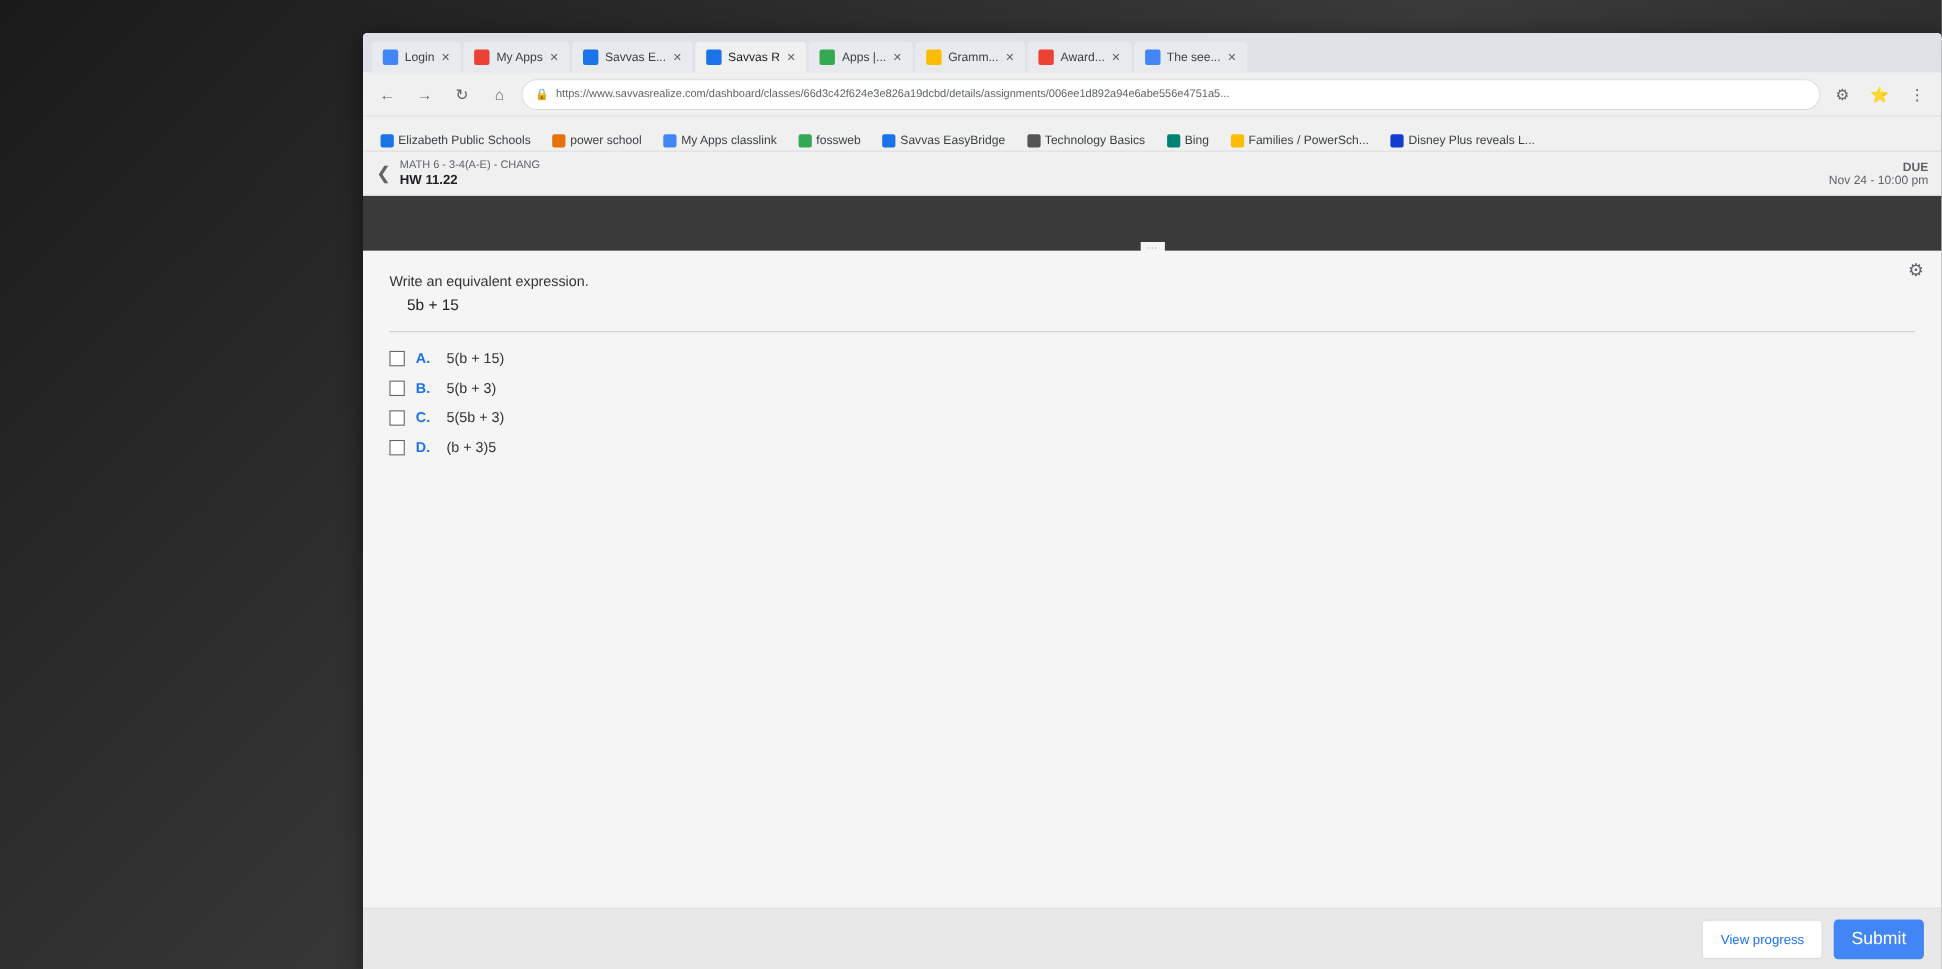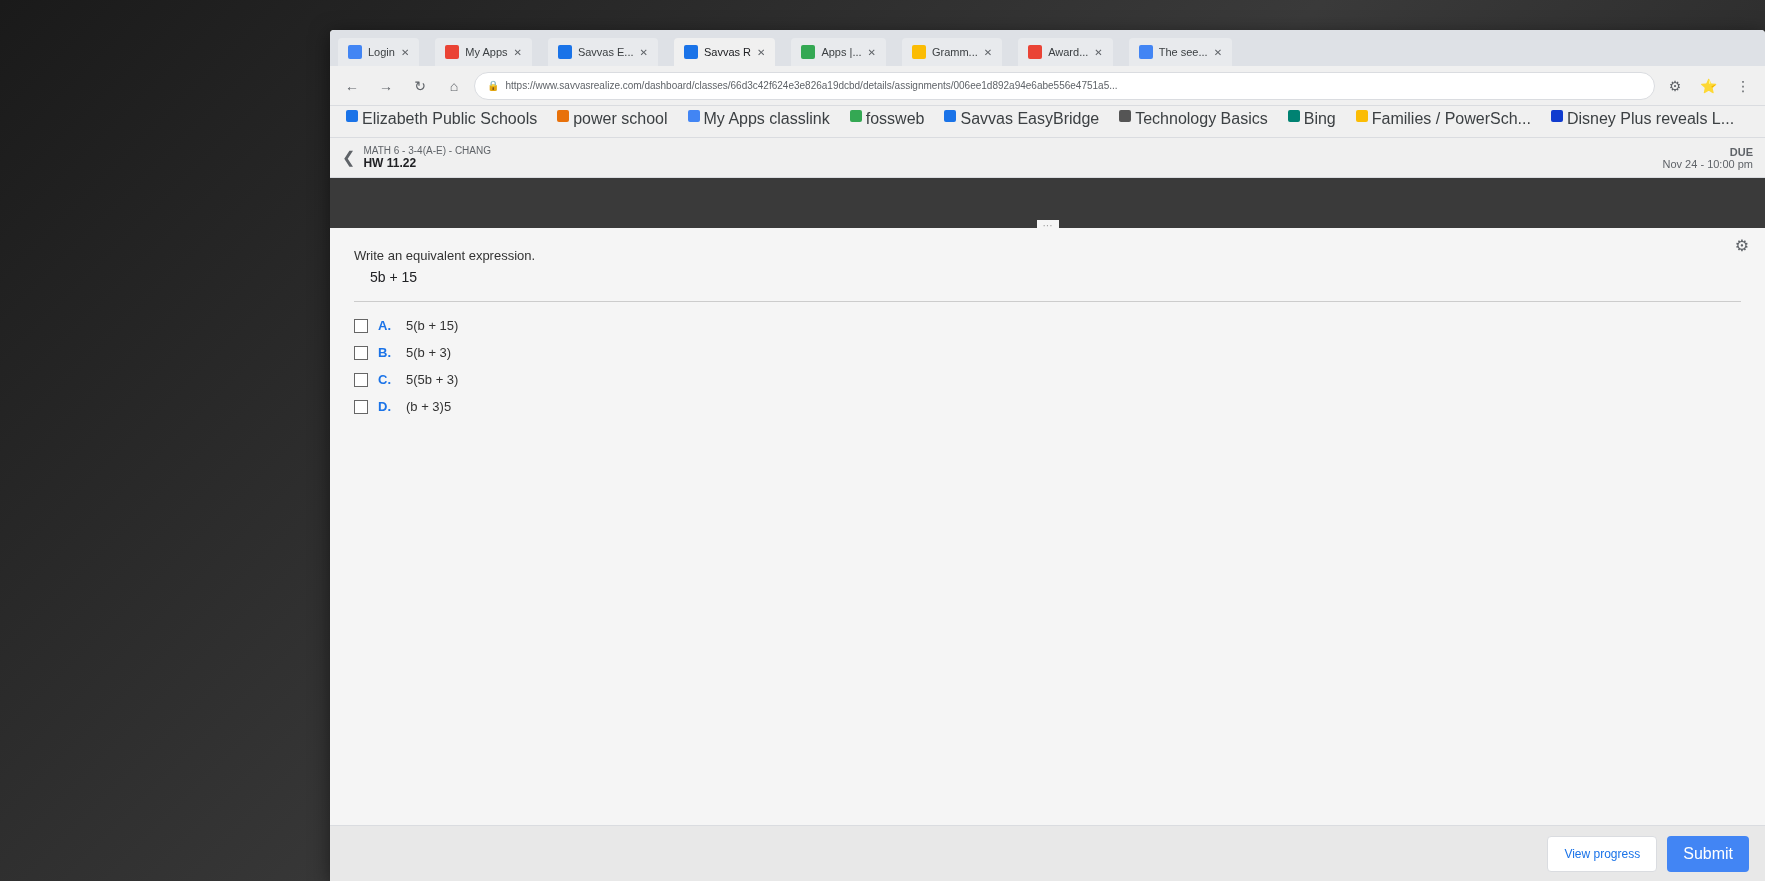--- a/index.html
+++ b/index.html
@@ -33,21 +33,21 @@
       flex-direction: column;
     }
 
     
     .tab-bar {
       background: #dee1e6;
       height: 36px;
       display: flex;
       align-items: flex-end;
       padding: 0 8px;
-      gap: 16px;
+      gap: 2px;
       border-radius: 4px 4px 0 0;
     }
     .tab {
       height: 28px;
       padding: 0 10px;
       border-radius: 4px 4px 0 0;
       display: flex;
       align-items: center;
       gap: 6px;
       font-size: 11px;
@@ -121,23 +121,23 @@
       padding: 0 8px;
       gap: 4px;
       border-bottom: 1px solid #dadce0;
       overflow: hidden;
     }
     .bookmark-item {
       height: 24px;
       padding: 0 8px;
       border-radius: 4px;
       display: flex;
-      align-items: flex-start;
+      align-items: flex-end;
       gap: 4px;
-      font-size: 16px;
+      font-size: 11px;
       color: #3c4043;
       cursor: pointer;
       white-space: nowrap;
     }
     .bm-icon {
       width: 14px;
       height: 14px;
       border-radius: 2px;
       flex-shrink: 0;
       display: inline-block;

